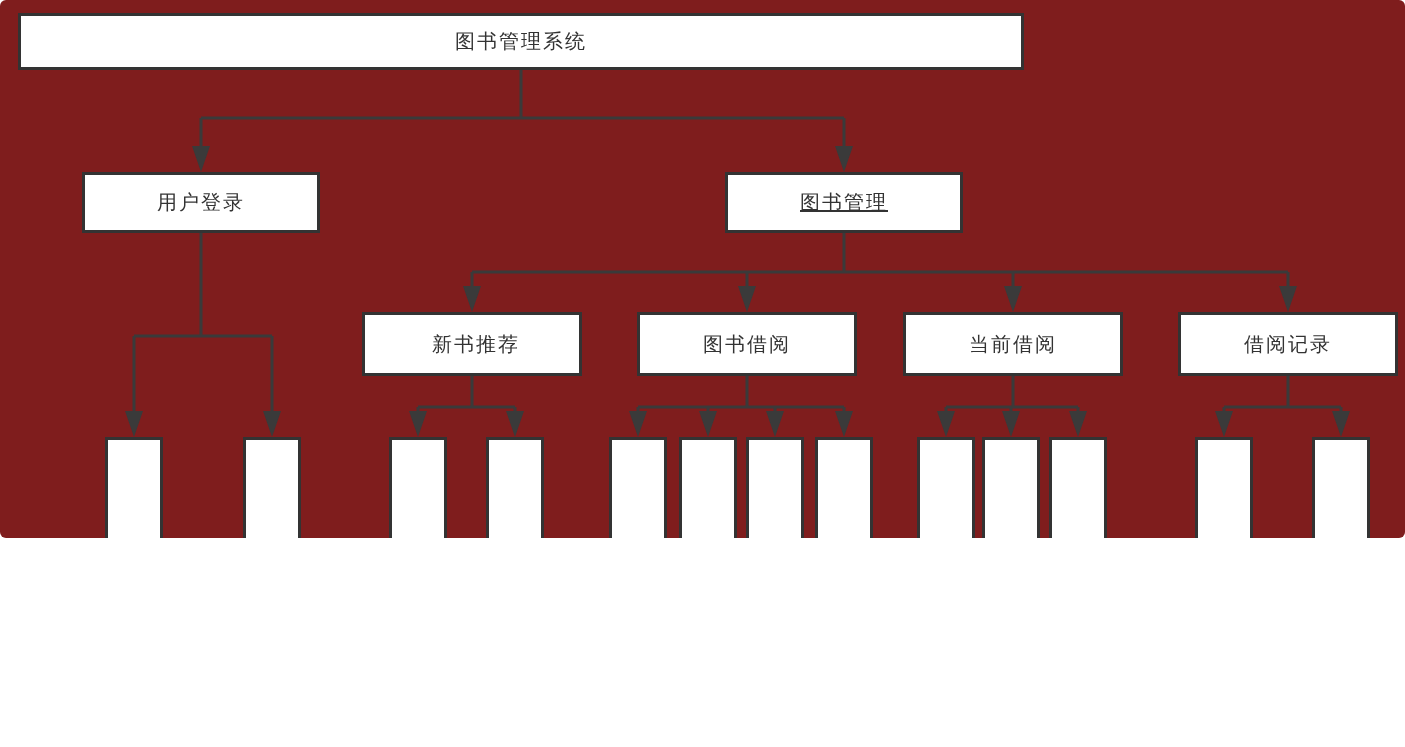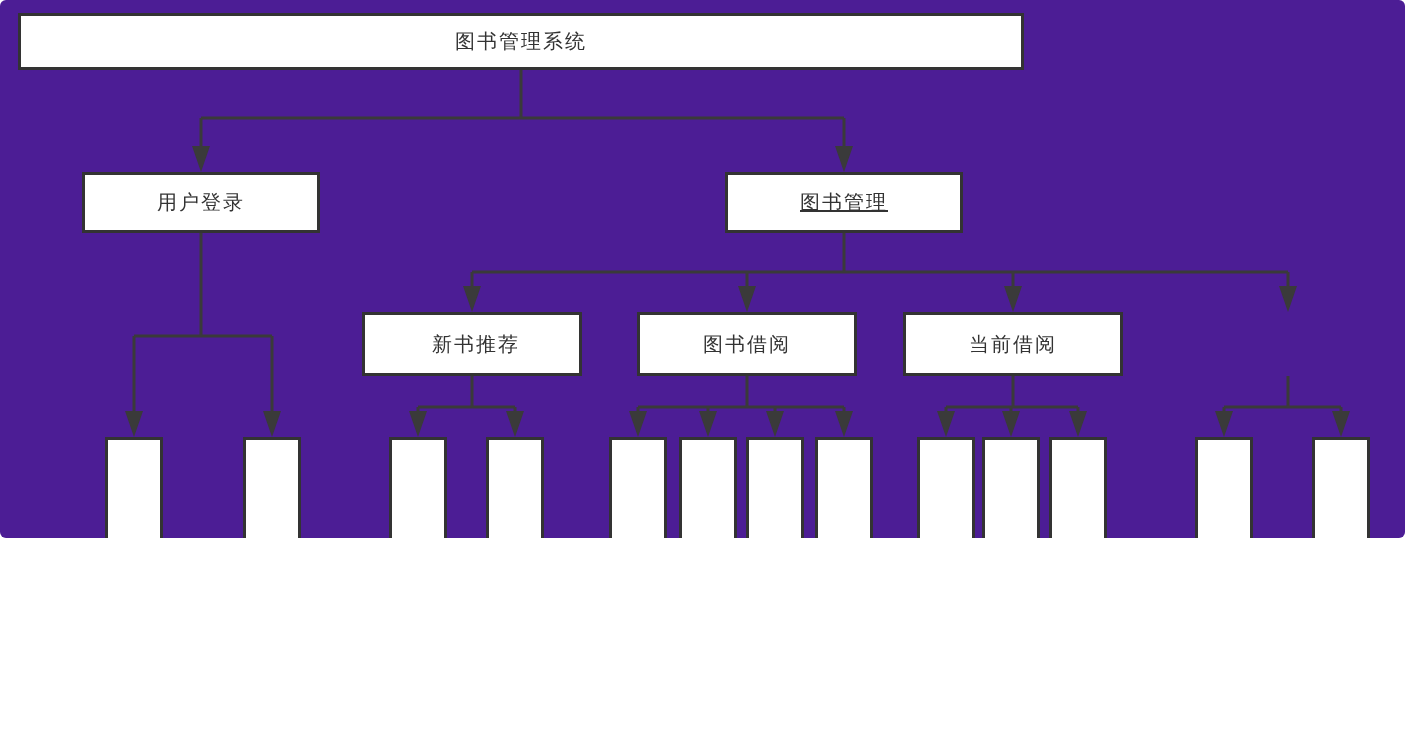--- a/index.html
+++ b/index.html
@@ -5,21 +5,21 @@
   html, body {
     margin: 0;
     padding: 0;
     background: #ffffff;
     font-family: "Liberation Sans", "DejaVu Sans", sans-serif;
   }
   .stage {
     position: relative;
     width: 1405px;
     height: 538px;
-    background: #4c1d95;
+    background: #7f1d1d;
     overflow: hidden;
     border-radius: 6px;
   }
   .connectors {
     position: absolute;
     left: 0;
     top: 0;
     z-index: 1;
   }
   .hbox {
@@ -135,20 +135,21 @@
   </svg>
 
   <div class="hbox root-box">图书管理系统</div>
 
   <div class="hbox l2-box" style="left:82px;">用户登录</div>
   <div class="hbox l2-box" style="left:725px;text-decoration:underline;">图书管理</div>
 
   <div class="hbox l3-box" style="left:362px;padding-left:8px;">新书推荐</div>
   <div class="hbox l3-box" style="left:637px;">图书借阅</div>
   <div class="hbox l3-box" style="left:903px;">当前借阅</div>
+  <div class="hbox l3-box" style="left:1178px;">借阅记录</div>
 
   <div class="vbox" style="left:105px;">用户登录</div>
   <div class="vbox" style="left:243px;">注销登录</div>
 
   <div class="vbox" style="left:389px;">查询图书</div>
   <div class="vbox" style="left:486px;">借阅图书</div>
 
   <div class="vbox" style="left:609px;">查询图书</div>
   <div class="vbox tight" style="left:679px;">新增图书（管理员）</div>
   <div class="vbox tight" style="left:746px;">编辑图书（管理员）</div>

